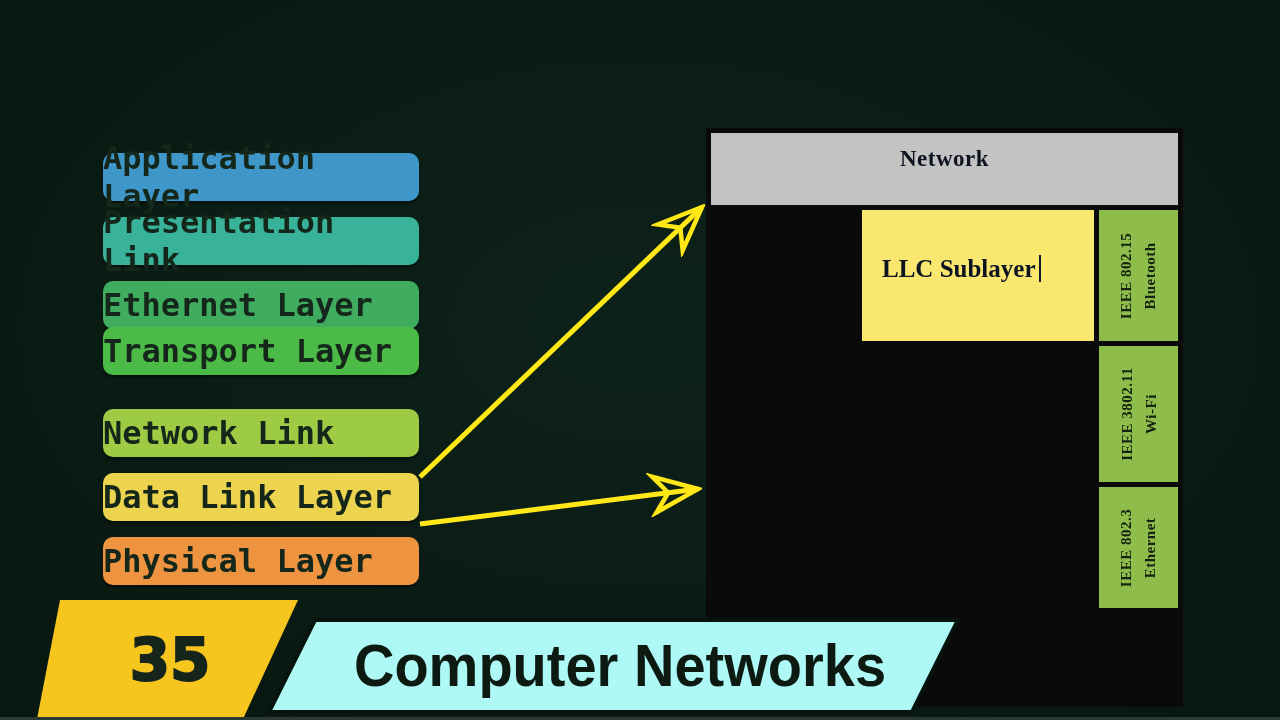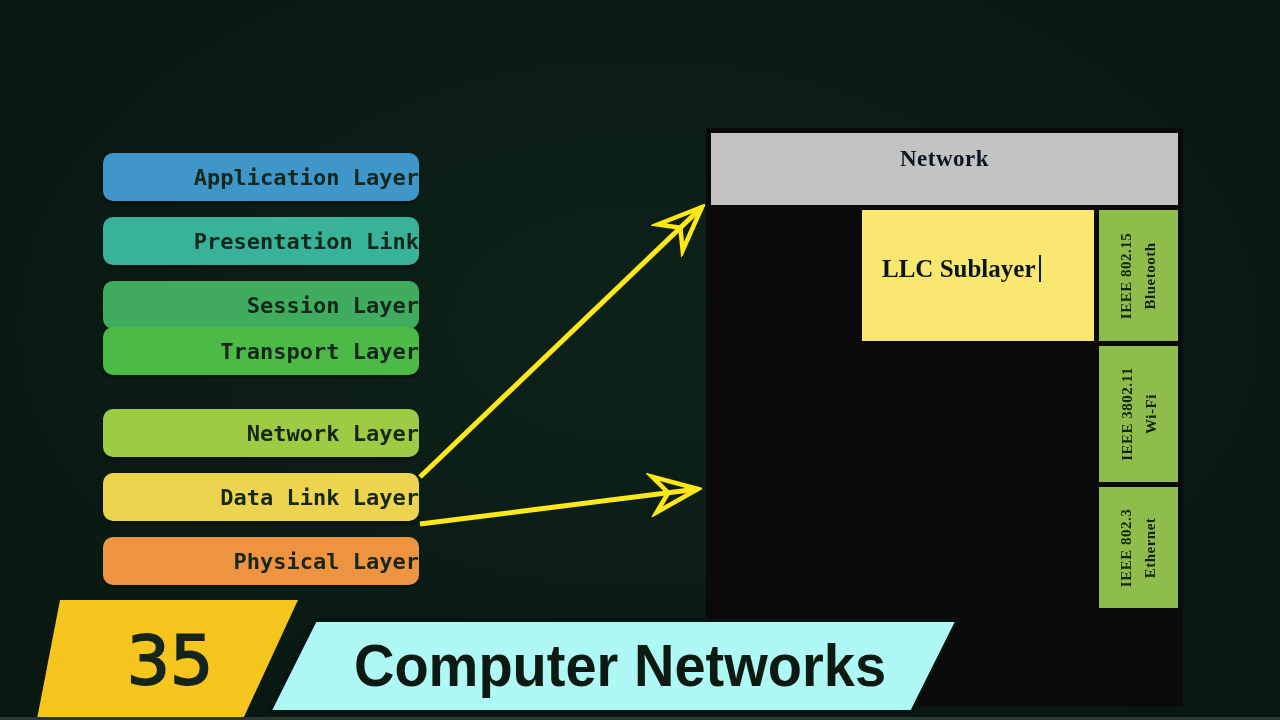--- a/index.html
+++ b/index.html
@@ -23,22 +23,22 @@
   }
   .title .lime{
     color:#a8da30;
     -webkit-text-stroke:2.5px #a8da30;
     text-shadow:4px 5px 0 rgba(35,60,0,0.45);
     margin-left:14px;
   }
   
   .osi-box{
     position:absolute;left:103px;width:316px;height:48px;
-    border-radius:10px;display:flex;align-items:center;justify-content:flex-end;
-    font-family:"DejaVu Sans Mono", monospace;font-weight:bold;font-size:22px;
+    border-radius:10px;display:flex;align-items:center;justify-content:flex-start;
+    font-family:"DejaVu Sans Mono", monospace;font-weight:bold;font-size:32px;
     color:#15271b;box-shadow:0 3px 2px rgba(0,0,0,0.35);
   }
   .osi-0{top:153px;background:#3f97c9;}
   .osi-1{top:217px;background:#38b39a;}
   .osi-2{top:281px;background:#40ac60;}
   .osi-3{top:327px;background:#4bba47;}
   .osi-4{top:409px;background:#9ecb44;}
   .osi-5{top:473px;background:#ecd44e;}
   .osi-6{top:537px;background:#ee9440;}
   
@@ -76,21 +76,21 @@
     line-height:1.6;color:#14230f;letter-spacing:0.5px;
   }
   .cursor{display:inline-block;width:2.5px;height:27px;background:#11182a;
           margin-left:3px;vertical-align:-5px;}
   
   .overlay{position:absolute;left:0;top:0;width:1280px;height:720px;pointer-events:none;}
   
   .episode{
     position:absolute;left:55px;top:604px;width:230px;height:112px;
     display:flex;align-items:center;justify-content:center;
-    font-family:"DejaVu Sans", sans-serif;font-weight:normal;font-size:68px;
+    font-family:"DejaVu Sans", sans-serif;font-weight:bold;font-size:58px;
     color:#15251b;-webkit-text-stroke:2px #15251b;
   }
   .series{
     position:absolute;left:315px;top:618px;width:610px;height:94px;
     display:flex;align-items:center;justify-content:center;
     font-family:"Liberation Sans", sans-serif;font-weight:bold;font-size:56px;
     color:#0d1a12;letter-spacing:0px;transform:scaleY(1.05);
   }
   .bottom-strip{position:absolute;left:0;top:717px;width:1280px;height:3px;background:#2b3833;}
 </style>
@@ -101,27 +101,27 @@
 
 
   <div>
     <div class="osi-box osi-0">
         <span>Application Layer</span>
       </div>
     <div class="osi-box osi-1">
         <span>Presentation Link</span>
       </div>
     <div class="osi-box osi-2">
-        <span>Session Layer</span>
+        <span>Ethernet Layer</span>
       </div>
     <div class="osi-box osi-3">
         <span>Transport Layer</span>
       </div>
     <div class="osi-box osi-4">
-        <span>Network Layer</span>
+        <span>Network Link</span>
       </div>
     <div class="osi-box osi-5">
         <span>Data Link Layer</span>
       </div>
     <div class="osi-box osi-6">
         <span>Physical Layer</span>
       </div>
   </div>
 
   <div class="diagram">

